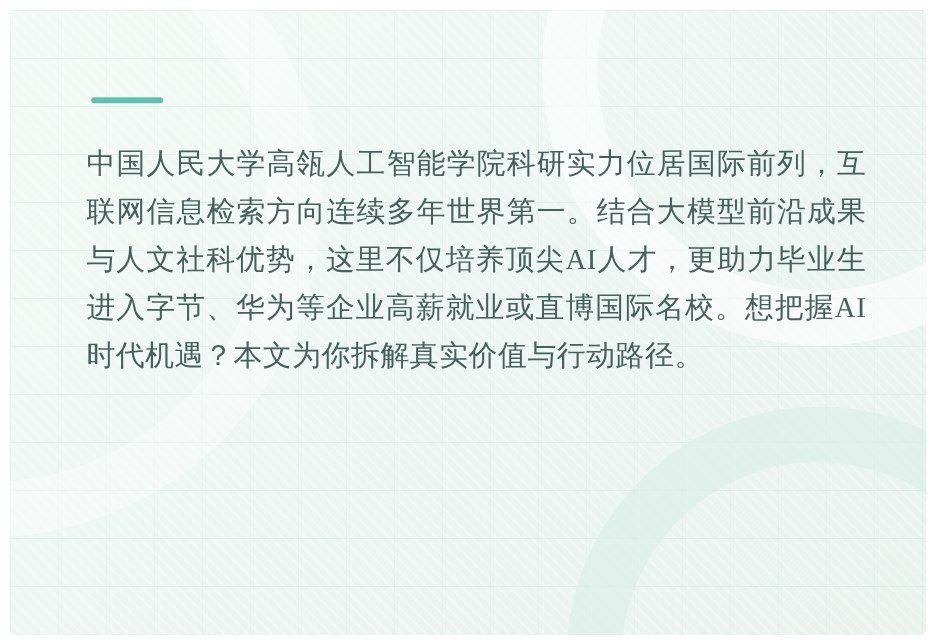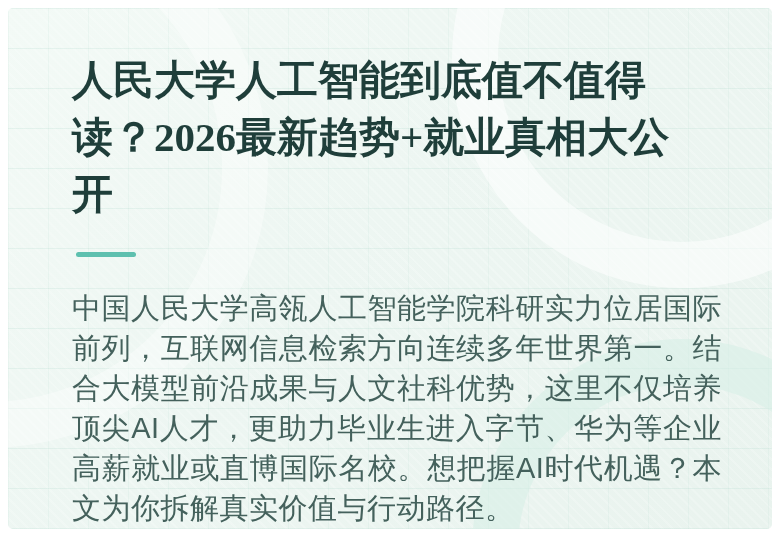--- a/index.html
+++ b/index.html
@@ -90,36 +90,36 @@
     margin-top: 29px;
     margin-left: 4px;
     width: 60px;
     height: 5px;
     border-radius: 3px;
     background: #5ec0af;
   }
 
   .article-intro {
     margin-top: 31px;
-    font-size: 29px;
+    font-size: 24px;
     line-height: 40px;
     color: #44615c;
     width: 650px;
     letter-spacing: 0.5px;
     text-align: justify;
+    font-family: Liberation Serif, serif;
   }
 </style>
 </head>
 <body>
 
 <div class="card">
   <div class="ring ring-left"></div>
   <div class="ring ring-top-right"></div>
   <div class="ring ring-bottom-right"></div>
 
   <div class="content">
-    <h1 class="article-title">人民大学人工智能到底值不值得读？2026最新趋势+就业真相大公开</h1>
 
     <div class="title-divider"></div>
 
     <p class="article-intro">中国人民大学高瓴人工智能学院科研实力位居国际前列，互联网信息检索方向连续多年世界第一。结合大模型前沿成果与人文社科优势，这里不仅培养顶尖AI人才，更助力毕业生进入字节、华为等企业高薪就业或直博国际名校。想把握AI时代机遇？本文为你拆解真实价值与行动路径。</p>
   </div>
 </div>
 
 </body></html>

